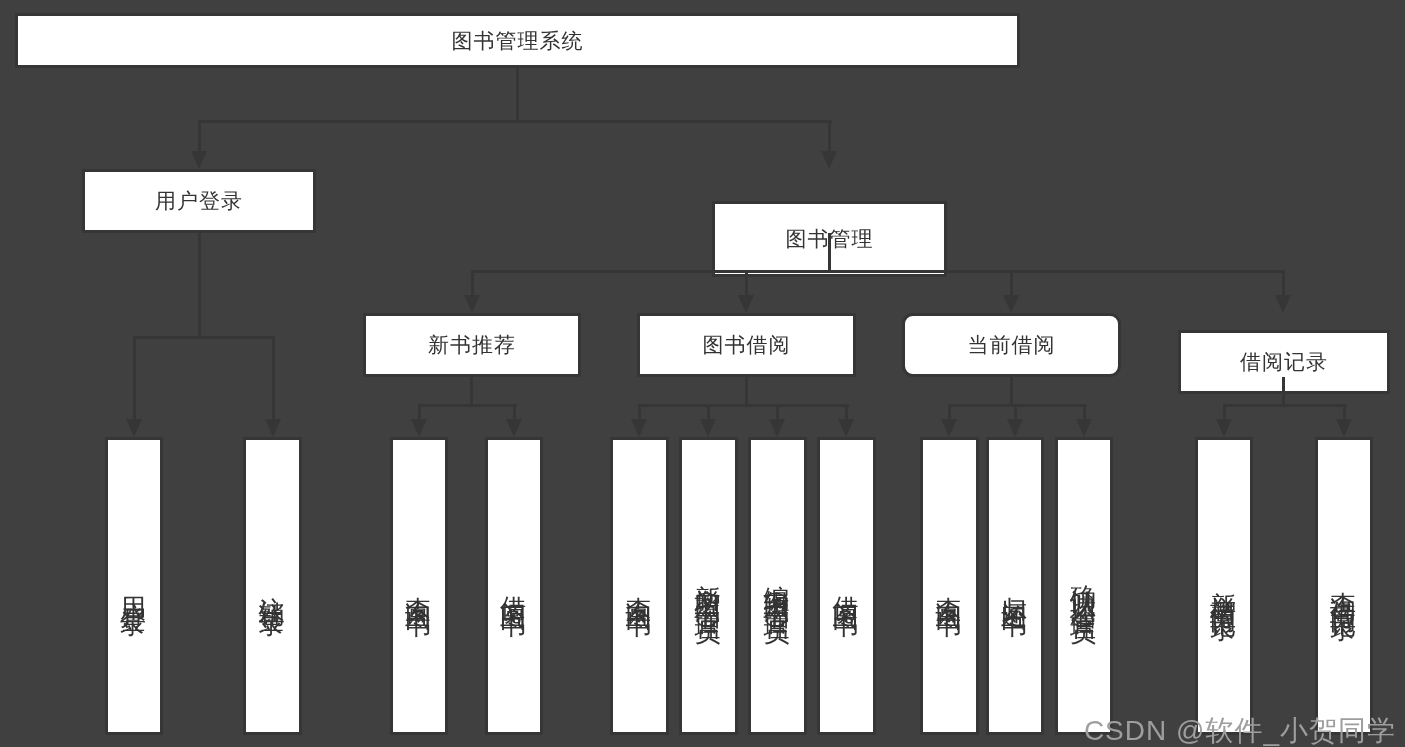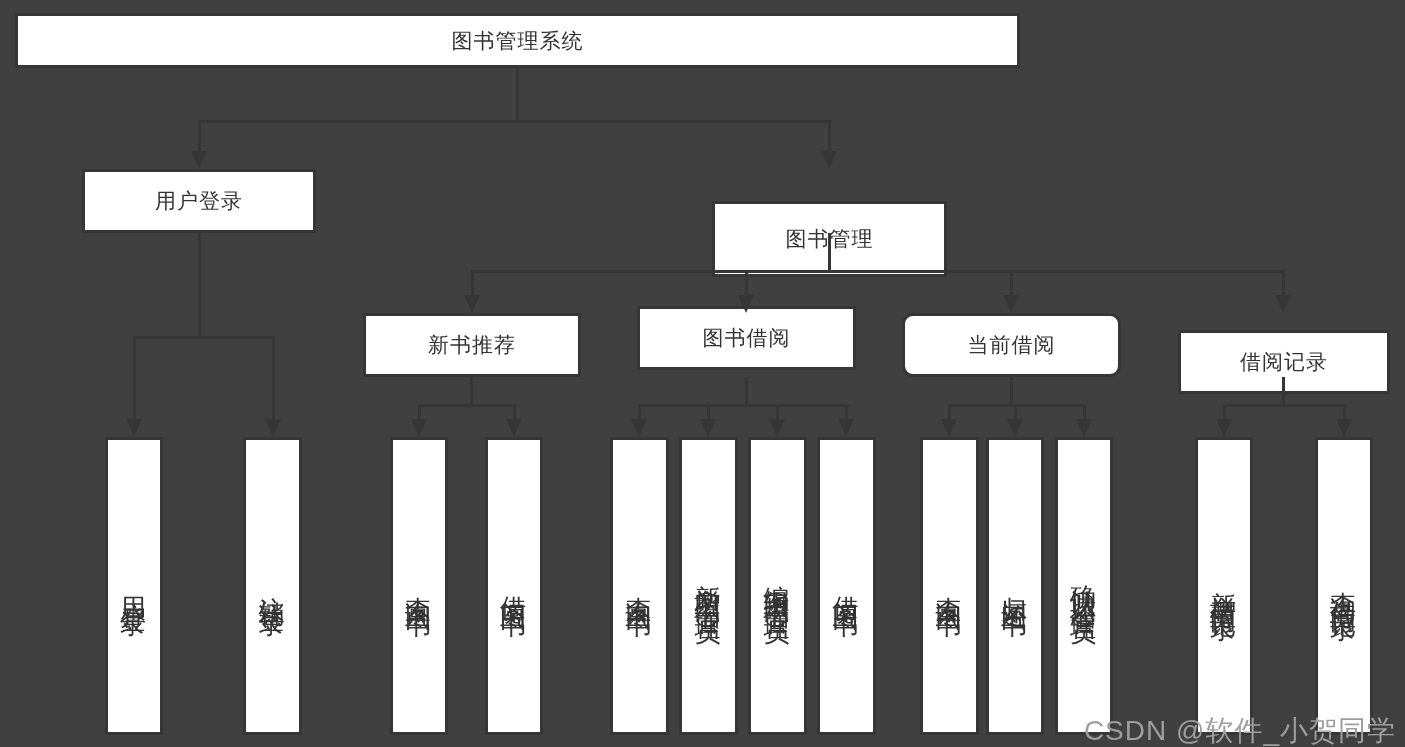--- a/index.html
+++ b/index.html
@@ -66,21 +66,21 @@
   <div class="node" style="left:82px;top:169px;width:234px;height:64px;">
     <span>用户登录</span>
   </div>
   <div class="node" style="left:712px;top:169px;width:235px;height:76px;margin-top:32px;">
     <span>图书管理</span>
   </div>
 
   <div class="node" style="left:363px;top:313px;width:218px;height:64px;">
     <span>新书推荐</span>
   </div>
-  <div class="node" style="left:637px;top:306px;width:219px;height:64px;text-align:center;">
+  <div class="node" style="left:637px;top:313px;width:219px;height:64px;text-align:center;">
     <span>图书借阅</span>
   </div>
   <div class="node" style="left:902px;top:313px;width:219px;height:64px;border-radius:11px;">
     <span>当前借阅</span>
   </div>
   <div class="node" style="left:1178px;top:330px;width:212px;height:64px;">
     <span>借阅记录</span>
   </div>
 
   <div class="leaf" style="left:105px;top:437px;width:58px;height:298px;">

